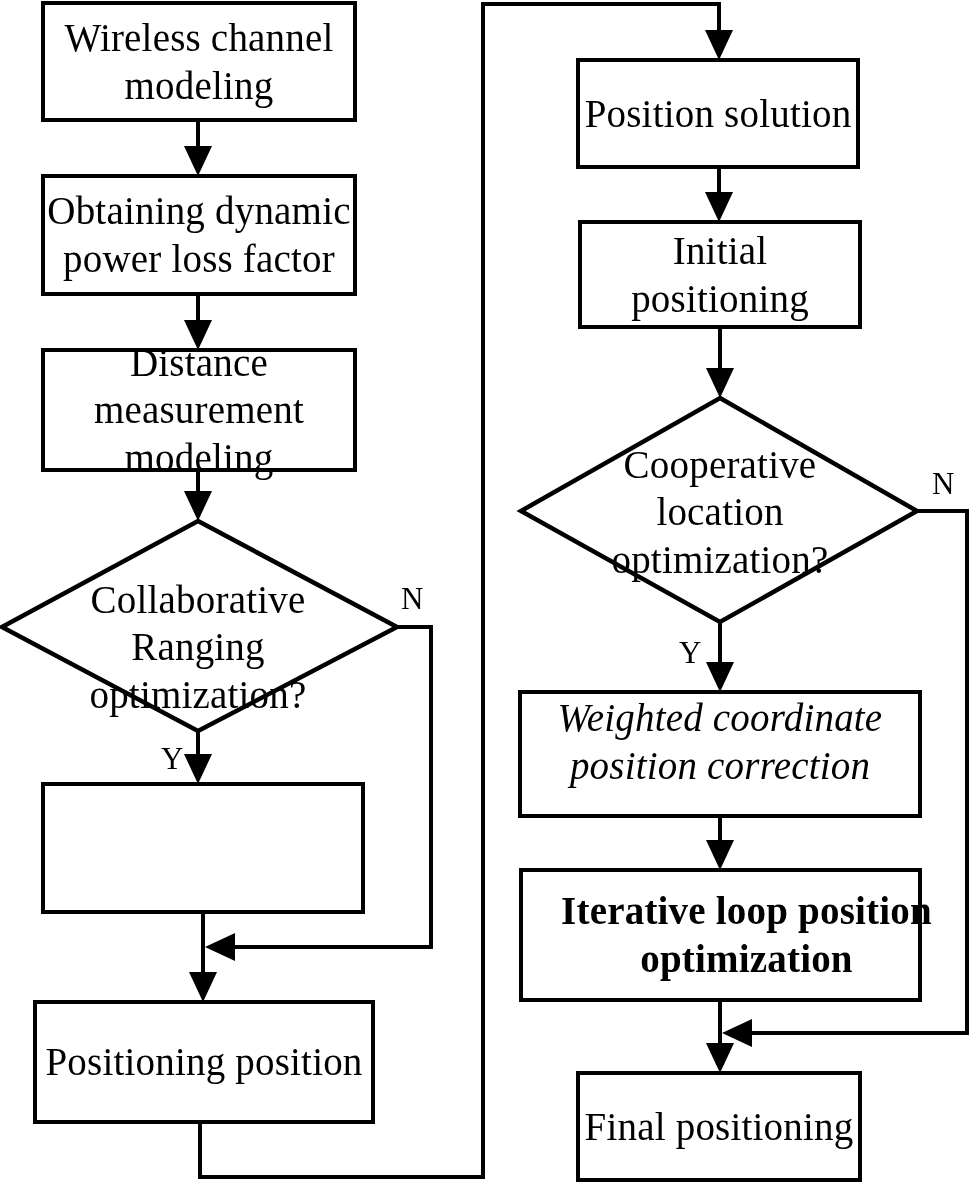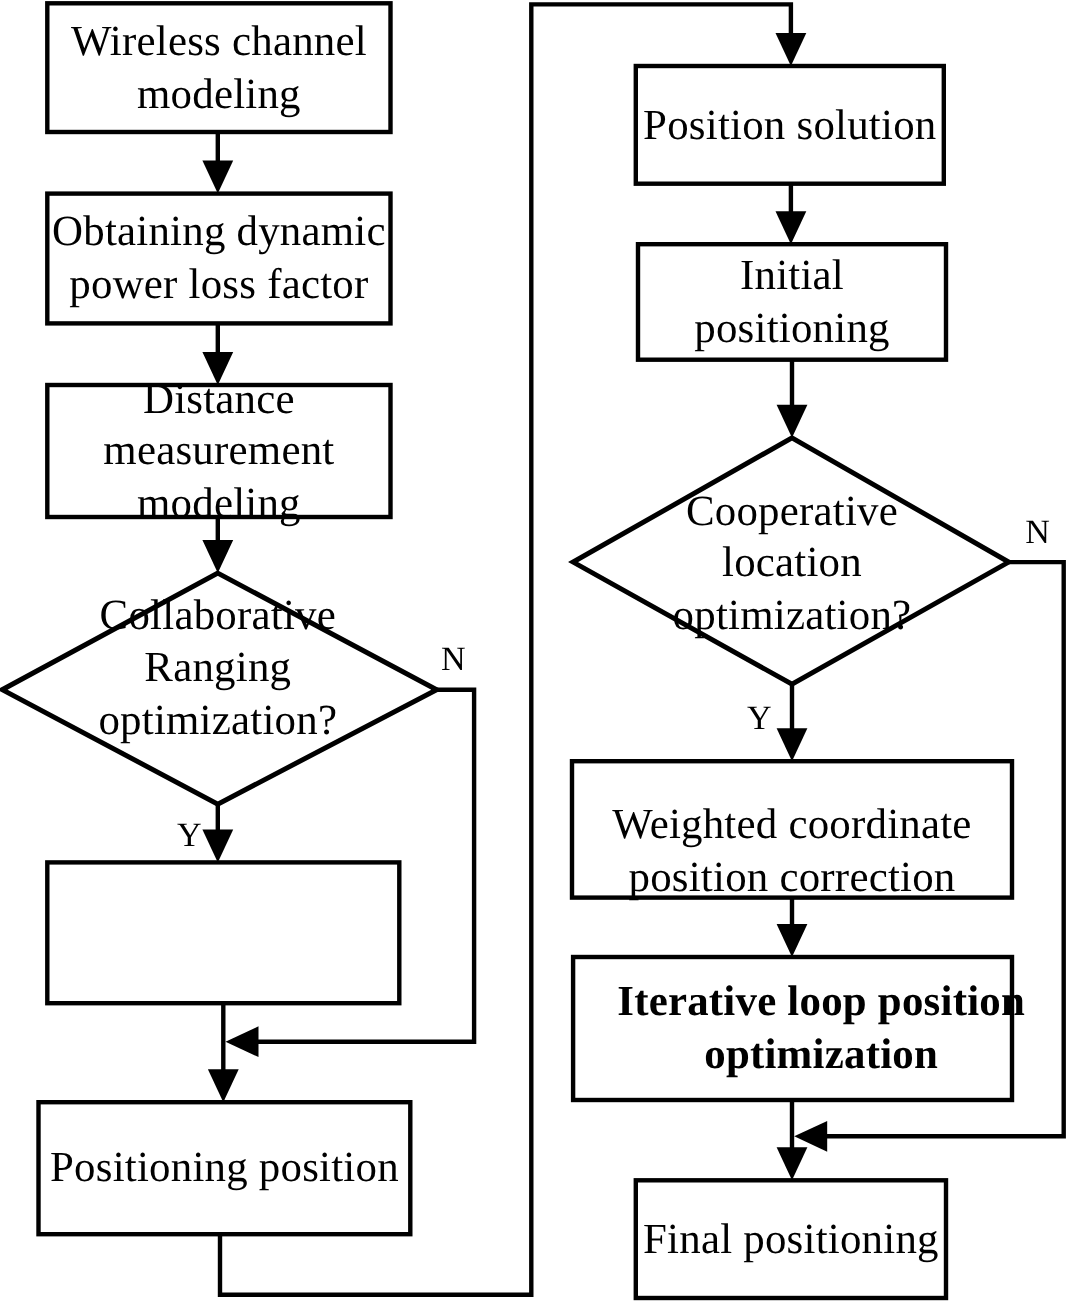--- a/index.html
+++ b/index.html
@@ -133,36 +133,36 @@
   <div class="node-label" style="left:43px; top:3px; width:312px; height:117px;">Wireless channel
 modeling</div>
 
   <div class="node-label" style="left:43px; top:176px; width:312px; height:118px;">Obtaining dynamic
 power loss factor</div>
 
   <div class="node-label" style="left:43px; top:350px; width:312px; height:120px;">Distance
 measurement
 modeling</div>
 
-  <div class="node-label" style="left:48px; top:542px; width:300px; height:130px;">Collaborative
+  <div class="node-label" style="left:48px; top:582px; width:300px; height:130px;">Collaborative
 Ranging
 optimization?</div>
 
 
   <div class="node-label" style="left:35px; top:1002px; width:338px; height:120px;">Positioning position</div>
 
   <div class="node-label" style="left:578px; top:60px; width:280px; height:107px;text-align:right;">Position solution</div>
 
   <div class="node-label" style="left:580px; top:222px; width:280px; height:105px;">Initial positioning</div>
 
   <div class="node-label" style="left:570px; top:447px; width:300px; height:130px;">Cooperative
 location
 optimization?</div>
 
-  <div class="node-label" style="left:520px; top:712px; width:400px; height:124px;">Weighted coordinate
+  <div class="node-label" style="left:520px; top:680px; width:400px; height:124px;font-style:italic;">Weighted coordinate
 position correction</div>
 
   <div class="node-label" style="left:547px; top:870px; width:399px; height:130px;font-weight:bold;">Iterative loop position
 optimization</div>
 
   <div class="node-label" style="left:578px; top:1073px; width:282px; height:107px;">Final positioning</div>
 
   <div class="branch-label" style="left:401px; top:583px;">N</div>
 
   <div class="branch-label" style="left:161px; top:743px;">Y</div>

